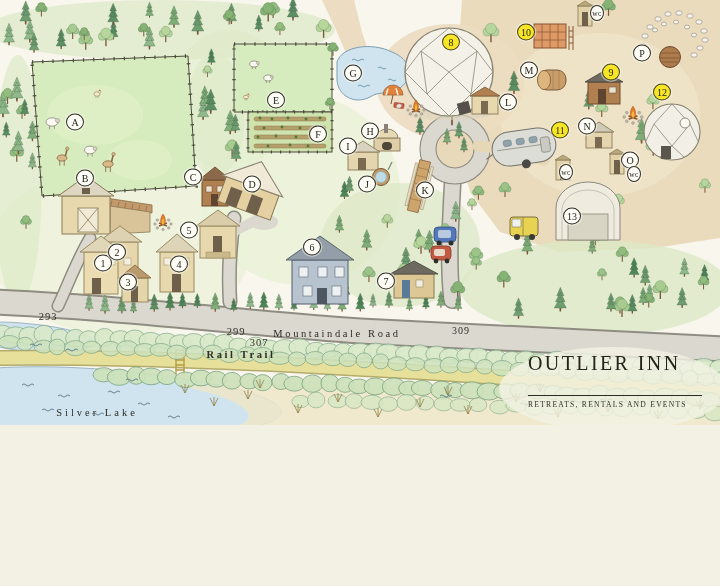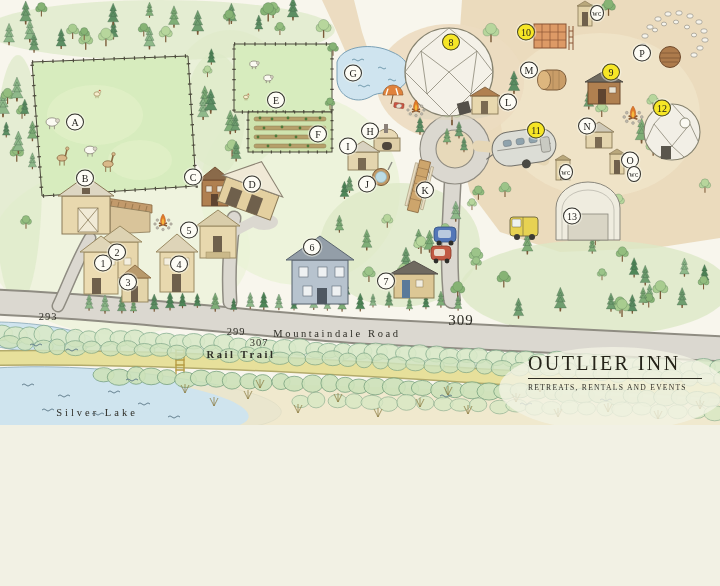--- a/index.html
+++ b/index.html
@@ -20,21 +20,21 @@
   }
   .marker.yellow{background:#f6e626;border-color:#45421f;}
   .marker.wc{width:14px;height:16px;font-size:7.5px;letter-spacing:.3px;}
   .map-label{
     position:absolute;transform:translate(-50%,-50%);
     color:#2e2d26;white-space:nowrap;
   }
   .logo{position:absolute;left:528px;top:353px;width:174px;color:#262419;}
   .logo-the{font-size:21px;font-style:italic;line-height:1;margin-left:14px;}
   .logo-name{font-size:20px;letter-spacing:2.4px;line-height:1.05;white-space:nowrap;
-    border-bottom:1.5px solid #2e2c22;padding-bottom:4px;}
+    border-bottom:1.5px solid #2e2c22;padding-bottom:21px;}
   .logo-tagline{font-size:7.6px;letter-spacing:1.25px;margin-top:4px;text-align:left;white-space:nowrap;color:#33312a;}
   .legend{position:absolute;left:0;top:425px;width:720px;height:161px;background:#f2f1e4;}
 </style>
 </head>
 <body>
 
 <div id="map">
 <svg width="720" height="425" viewBox="0 0 720 425">
 
   <rect width="720" height="425" fill="#f8f6ed"></rect>
@@ -1002,32 +1002,32 @@
       <div class="marker" style="left: 103px; top: 263px;">1</div>
       <div class="marker" style="left: 117px; top: 252px;">2</div>
       <div class="marker" style="left: 128px; top: 282px;">3</div>
       <div class="marker" style="left: 179px; top: 264px;">4</div>
       <div class="marker" style="left: 189px; top: 230px;">5</div>
       <div class="marker" style="left: 312px; top: 247px;">6</div>
       <div class="marker" style="left: 386px; top: 281px;">7</div>
       <div class="marker yellow" style="left: 451px; top: 42px;">8</div>
       <div class="marker yellow" style="left: 611px; top: 72px;">9</div>
       <div class="marker yellow" style="left: 526px; top: 32px;">10</div>
-      <div class="marker yellow" style="left: 536px; top: 130px;">11</div>
-      <div class="marker yellow" style="left: 662px; top: 108px;">12</div>
+      <div class="marker yellow" style="left: 560px; top: 130px;">11</div>
+      <div class="marker yellow" style="left: 662px; top: 92px;">12</div>
       <div class="marker" style="left: 537px; top: 216px; margin-left: 35px;">13</div>
       <div class="marker wc" style="left: 597px; top: 13px;">wc</div>
       <div class="marker wc" style="left: 566px; top: 172px;">wc</div>
       <div class="marker wc" style="left: 634px; top: 174px;">wc</div>
     </div>
 <div id="label-layer">
       <div class="map-label" style="left: 48px; top: 316px; font-size: 10.5px; letter-spacing: 1px;">293</div>
       <div class="map-label" style="left: 236px; top: 331px; font-size: 10.5px; letter-spacing: 1px;">299</div>
       <div class="map-label" style="left: 259px; top: 342px; font-size: 10.5px; letter-spacing: 1px;">307</div>
-      <div class="map-label" style="left: 461px; top: 320px; font-size: 15px; letter-spacing: 1px;">309</div>
+      <div class="map-label" style="left: 461px; top: 330px; font-size: 10px; letter-spacing: 1px;">309</div>
       <div class="map-label" style="left: 337px; top: 333px; font-size: 10.5px; letter-spacing: 2.6px;">Mountaindale Road</div>
       <div class="map-label" style="left: 241px; top: 354px; font-size: 10.5px; letter-spacing: 2.6px; font-weight: bold;">Rail Trail</div>
       <div class="map-label" style="left: 97px; top: 412px; font-size: 10.5px; letter-spacing: 3px;">Silver Lake</div>
     </div>
 
 <div class="logo">
   <div class="logo-name">OUTLIER INN</div>
   <div class="logo-tagline">RETREATS, RENTALS AND EVENTS</div>
 </div>
 </div>

